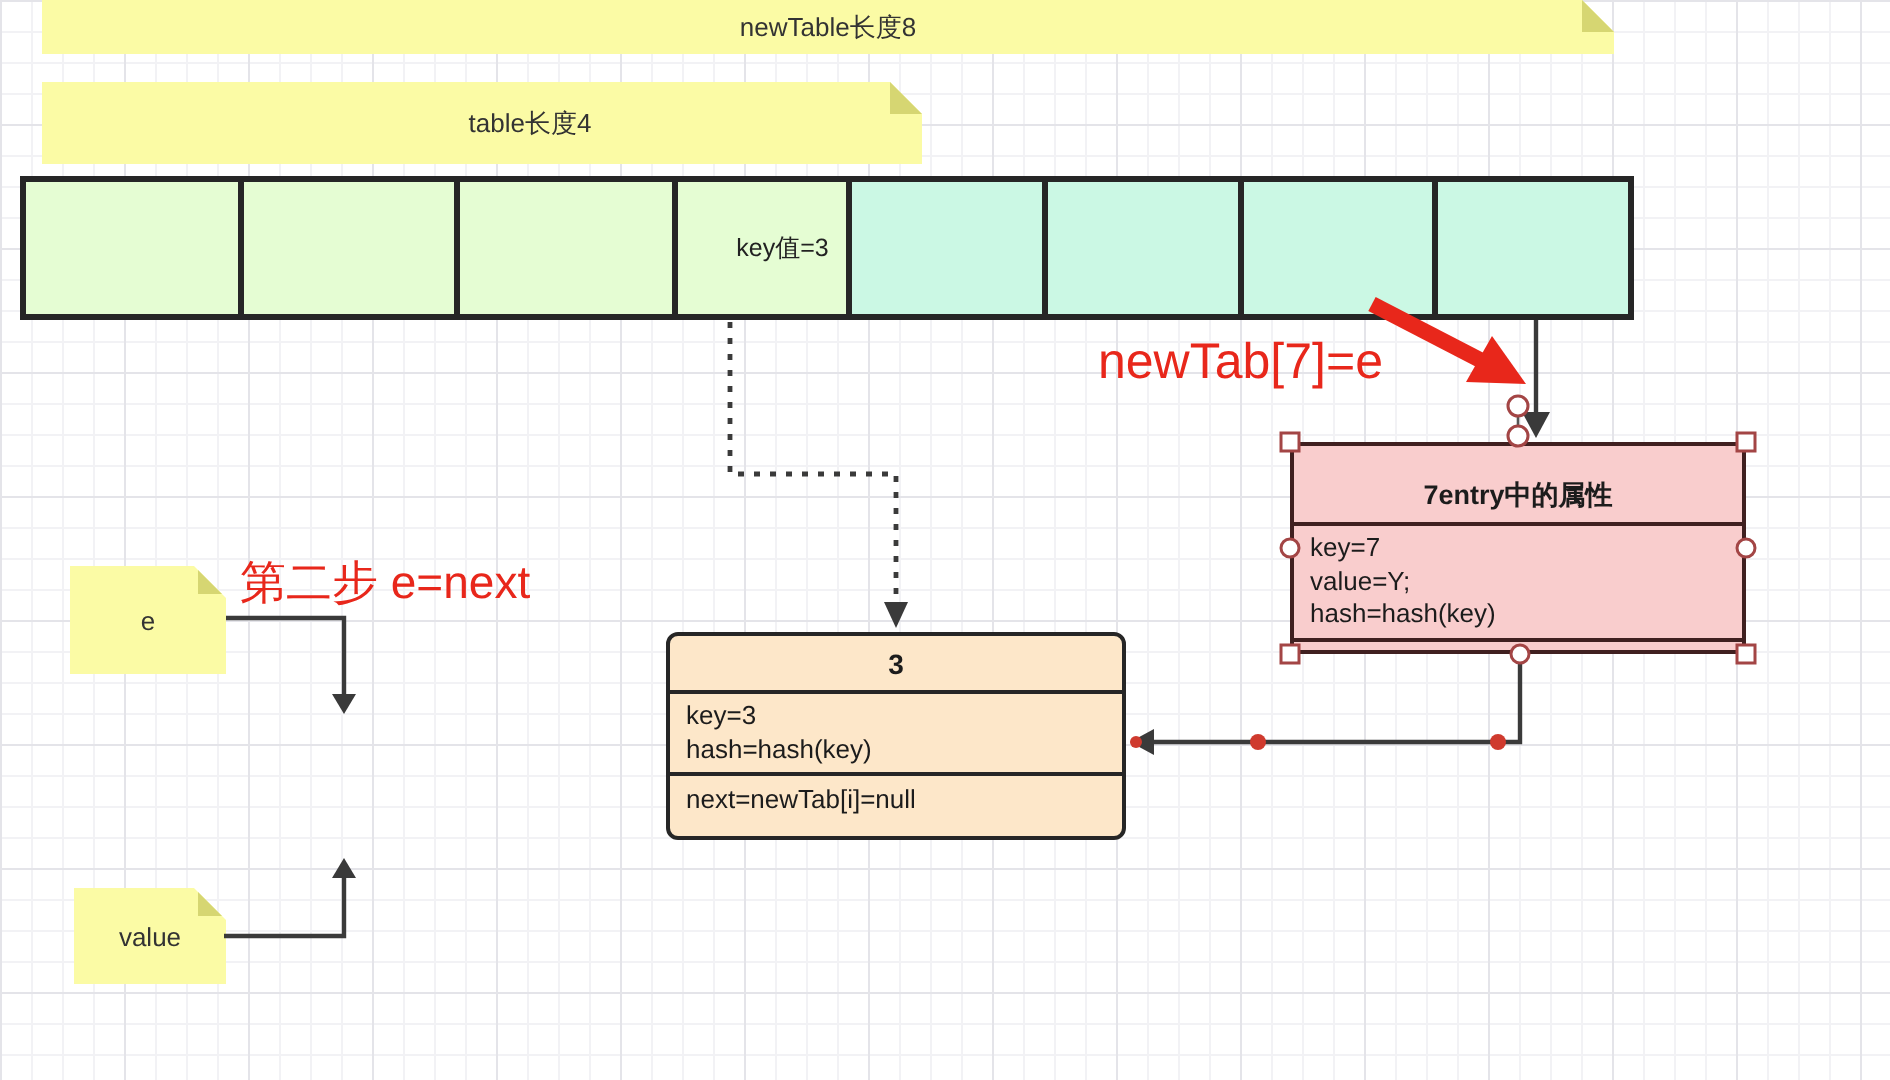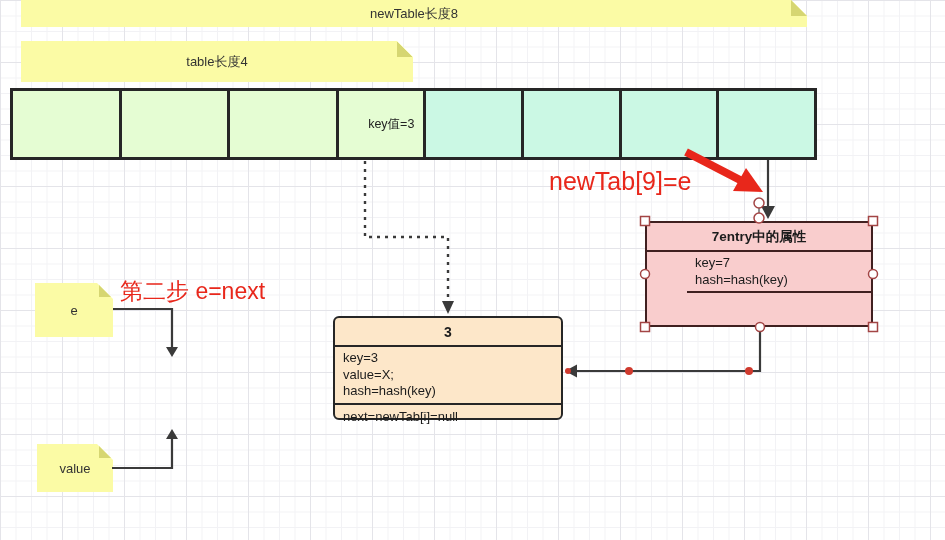--- a/index.html
+++ b/index.html
@@ -31,42 +31,42 @@
   .cell:last-child{border-right:none;}
   .row-green .cell{background:#e5fdd3;}
   .row-teal .cell{background:#cbf8e4;}
   
   .ebox{position:absolute;box-sizing:border-box;color:#1c1c1c;}
   .ebox .title{font-weight:bold;text-align:center;font-size:13.5px;
     display:flex;align-items:center;justify-content:center;}
   .ebox .body{padding:3px 0 3px 8px;font-size:13px;line-height:16.5px;}
   .ebox .nextrow{padding:4px 0 4px 8px;font-size:13px;display:flex;align-items:center;}
   .pink{background:#f9cdcd;border:2.5px solid #402020;}
-  .pink .title{border-bottom:2.5px solid #402020;height:27px;}
-  .pink .body{border-bottom:2.5px solid #402020;margin-left:40px;}
+  .pink .title{border-bottom:2.5px solid #402020;height:27px;margin-top:11px;}
+  .pink .body{border-bottom:2.5px solid #402020;}
   .orange{background:#fde7c9;border:2.5px solid #262626;border-radius:6px;}
   .orange .title{border-bottom:2.5px solid #262626;height:27px;}
   .orange .body{border-bottom:2.5px solid #262626;}
   .plainbox{position:absolute;background:#fff;border:2.5px solid #262626;box-sizing:border-box;
     display:flex;align-items:center;justify-content:center;font-size:13px;color:#333;}
   .small-label{position:absolute;font-size:12.5px;color:#333;text-align:center;margin-top:36px;}
   .red-text{position:absolute;color:#e8271b;white-space:nowrap;}
   svg.layer{position:absolute;left:0;top:0;}
 </style>
 </head>
 <body>
 
 <div id="canvas">
 
   <div class="note" style="left:21px;top:0;width:786px;height:27px;">
     <span class="fold"></span>
     <span>newTable长度8</span>
   </div>
 
-  <div class="note" style="left:21px;top:41px;width:392px;height:41px;">
+  <div class="note" style="left:21px;top:41px;width:392px;height:41px;padding-left:48px;">
     <span class="fold"></span>
     <span>table长度4</span>
   </div>
 
   <div class="small-label" style="left:336px;top:55px;width:56px;">下标3</div>
   <div class="small-label" style="left:731px;top:59px;width:56px;">下标7</div>
 
   <div class="row row-green" style="left:10px;top:88px;width:437px;height:72px;justify-content:center;">
     <div class="cell"></div>
     <div class="cell"></div>
@@ -78,29 +78,29 @@
     <div class="cell"></div>
     <div class="cell"></div>
     <div class="cell"></div>
     <div class="cell"></div>
   </div>
 
   <div class="ebox pink" style="left:645px;top:221px;width:228px;height:106px;">
     <div class="title">7entry中的属性</div>
     <div class="body">
       <div>key=7</div>
+      <div>value=Y;</div>
       <div>hash=hash(key)</div>
     </div>
   </div>
 
   <div class="ebox orange" style="left:333px;top:316px;width:230px;height:104px;">
     <div class="title" style="font-size:14px;">3</div>
     <div class="body">
       <div>key=3</div>
-      <div>value=X;</div>
       <div>hash=hash(key)</div>
     </div>
     <div class="nextrow">next=newTab[i]=null</div>
   </div>
 
 
   <div class="note" style="left:35px;top:283px;width:78px;height:54px;">
     <span class="fold" style="width:14px;height:14px;"></span>
     <span>e</span>
   </div>
@@ -141,16 +141,16 @@
 
     <circle cx="645" cy="274" r="4.5" fill="#fff" stroke="#a34545" stroke-width="1.5"></circle>
     <circle cx="873" cy="274" r="4.5" fill="#fff" stroke="#a34545" stroke-width="1.5"></circle>
     <circle cx="760" cy="327" r="4.5" fill="#fff" stroke="#a34545" stroke-width="1.5"></circle>
 
     <circle cx="629" cy="371" r="4" fill="#cf3a2e"></circle>
     <circle cx="749" cy="371" r="4" fill="#cf3a2e"></circle>
     <circle cx="568" cy="371" r="3" fill="#cf3a2e"></circle>
   </svg>
 
-  <div class="red-text" style="left:549px;top:167px;font-size:25px;">newTab[9]=e</div>
+  <div class="red-text" style="left:549px;top:167px;font-size:25px;">newTab[7]=e</div>
   <div class="red-text" style="left:120px;top:276px;font-size:23px;">第二步 e=next</div>
 
 </div>
 
 </body></html>

